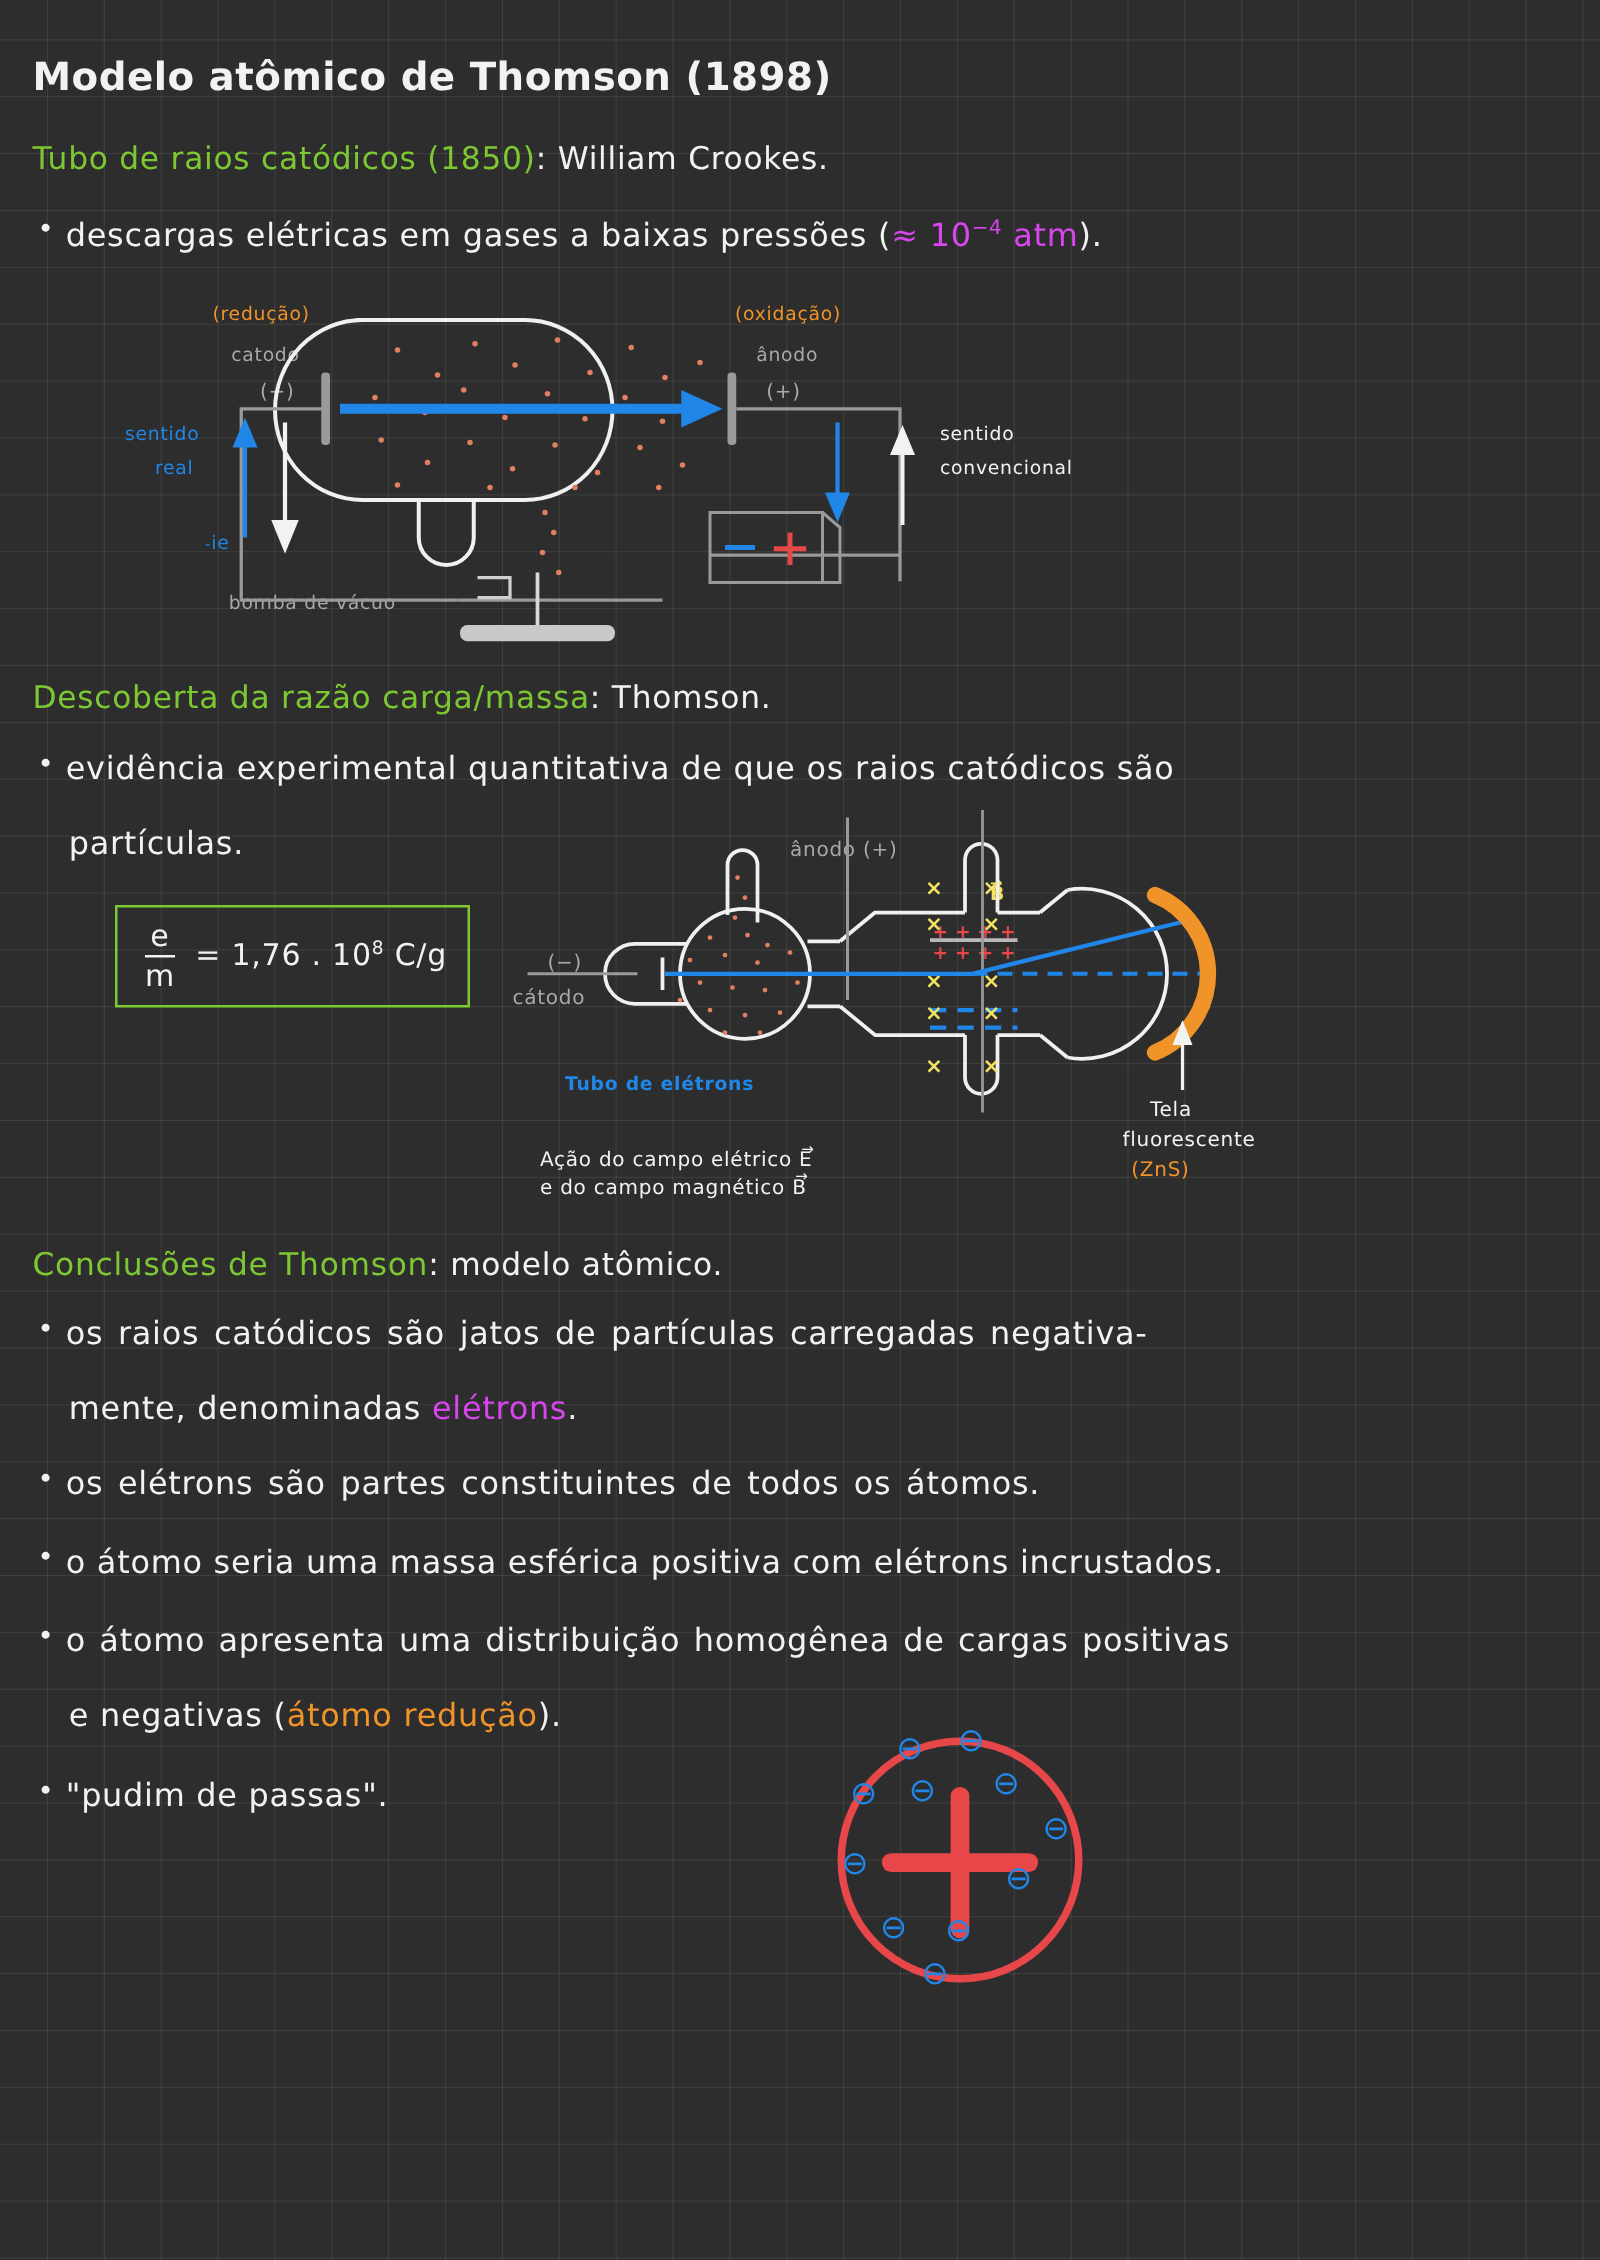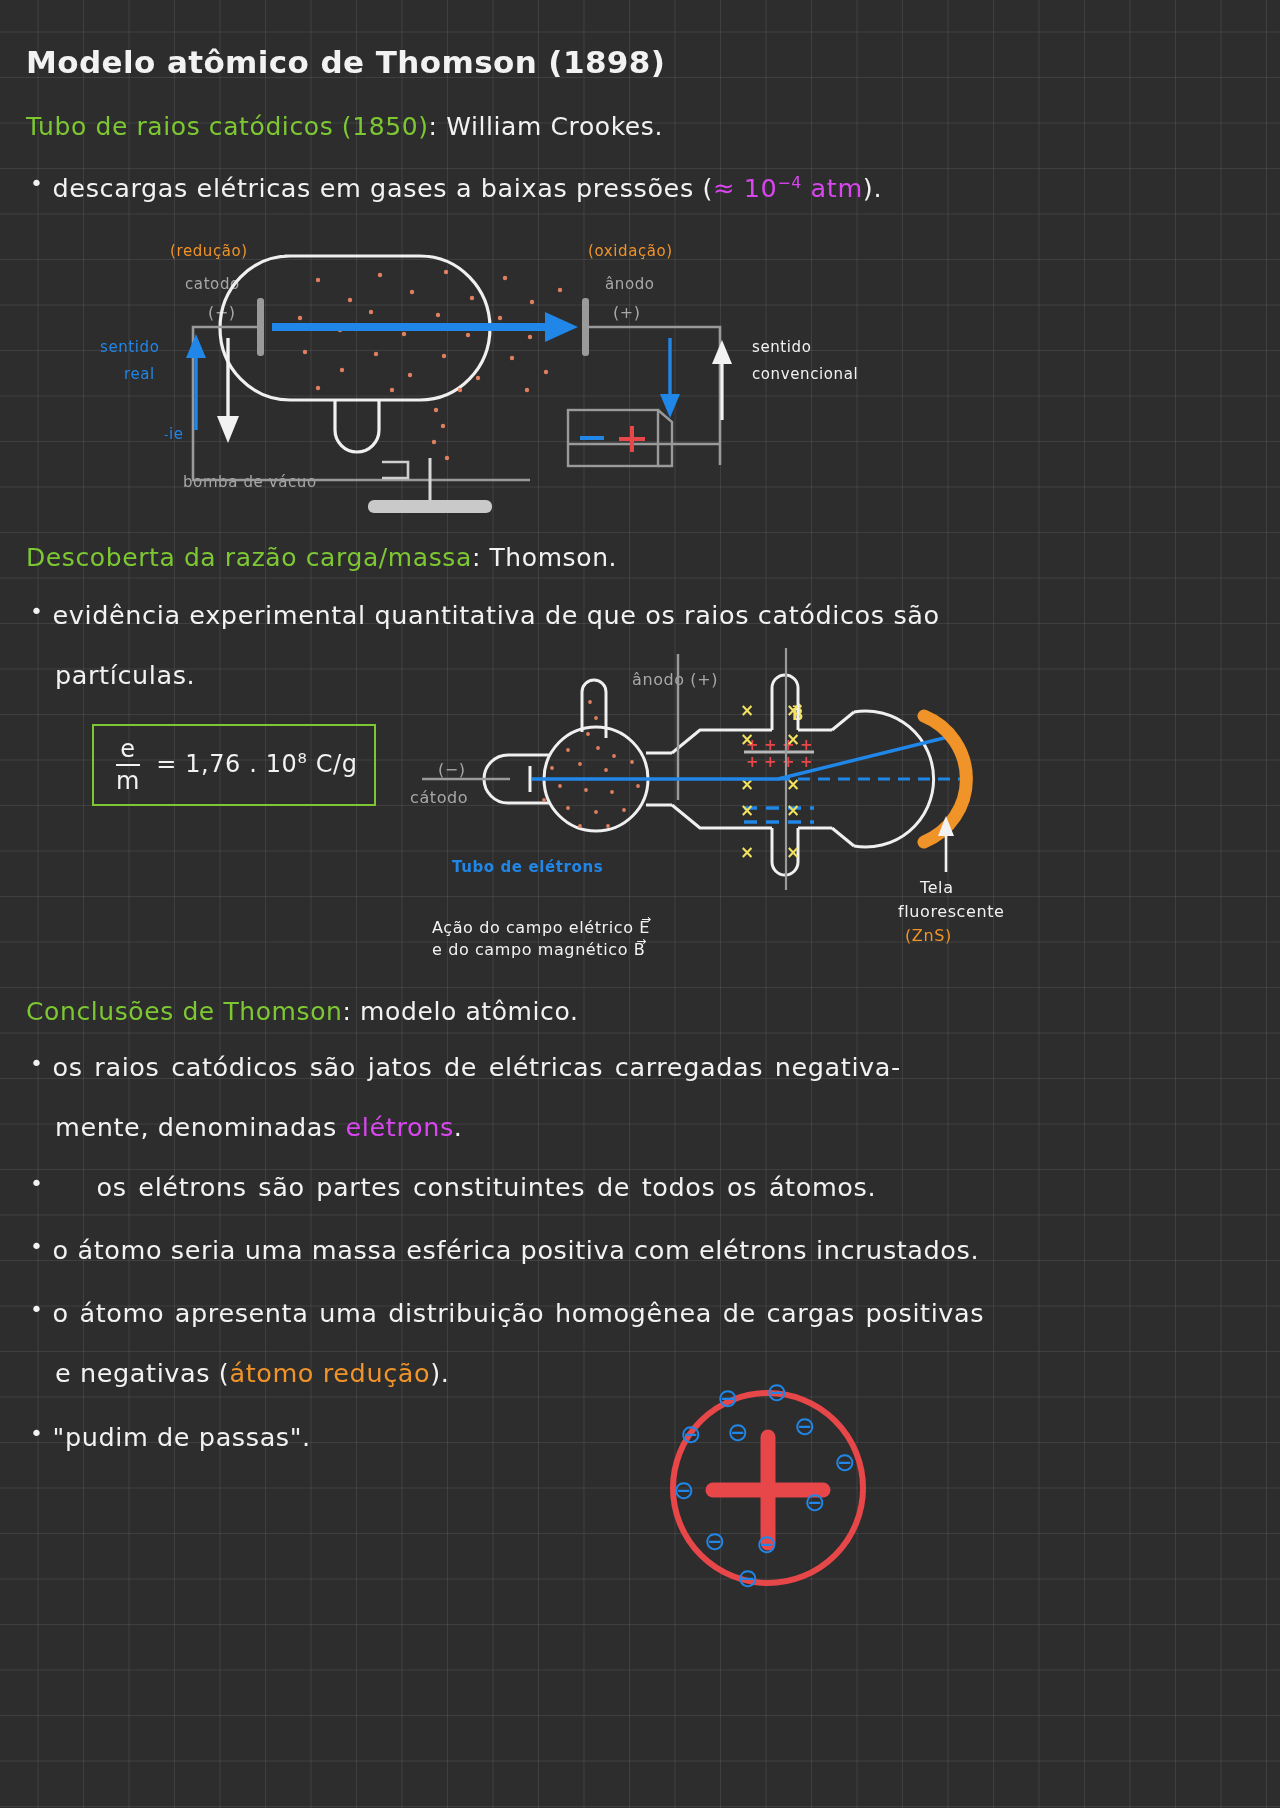--- a/index.html
+++ b/index.html
@@ -305,29 +305,29 @@
     <path d="M538,196 L554,196 L546,176 Z" fill="#f2f2f2"></path>
   </svg>
 </div>
 
 <div class="abs hw sub" style="left:26px; top:997px;">
   <span class="g">Conclusões de Thomson</span><span class="w">: modelo atômico.</span>
 </div>
 
 <div class="abs hw body bullet-row" style="left:30px; top:1052px; width:1075px;">
   <span class="dot w">•</span>
-  <span class="w" style="word-spacing:3px;">os raios catódicos são jatos de elétricas carregadas negativa-</span>
+  <span class="w" style="word-spacing:3px;">os raios catódicos são jatos de partículas carregadas negativa-</span>
 </div>
 <div class="abs hw body" style="left:55px; top:1112px;">
   <span class="w">mente, denominadas </span><span class="r">elétrons</span><span class="w">.</span>
 </div>
 
 <div class="abs hw body bullet-row" style="left:30px; top:1172px; width:1075px;">
   <span class="dot w">•</span>
-  <span class="w" style="word-spacing:3px;margin-left:44px;">os elétrons são partes constituintes de todos os átomos.</span>
+  <span class="w" style="word-spacing:3px;">os elétrons são partes constituintes de todos os átomos.</span>
 </div>
 
 <div class="abs hw body bullet-row" style="left:30px; top:1235px; width:1090px;">
   <span class="dot w">•</span>
   <span class="w">o átomo seria uma massa esférica positiva com elétrons incrustados.</span>
 </div>
 
 <div class="abs hw body bullet-row" style="left:30px; top:1298px; width:1095px;">
   <span class="dot w">•</span>
   <span class="w" style="word-spacing:2px;">o átomo apresenta uma distribuição homogênea de cargas positivas</span>

